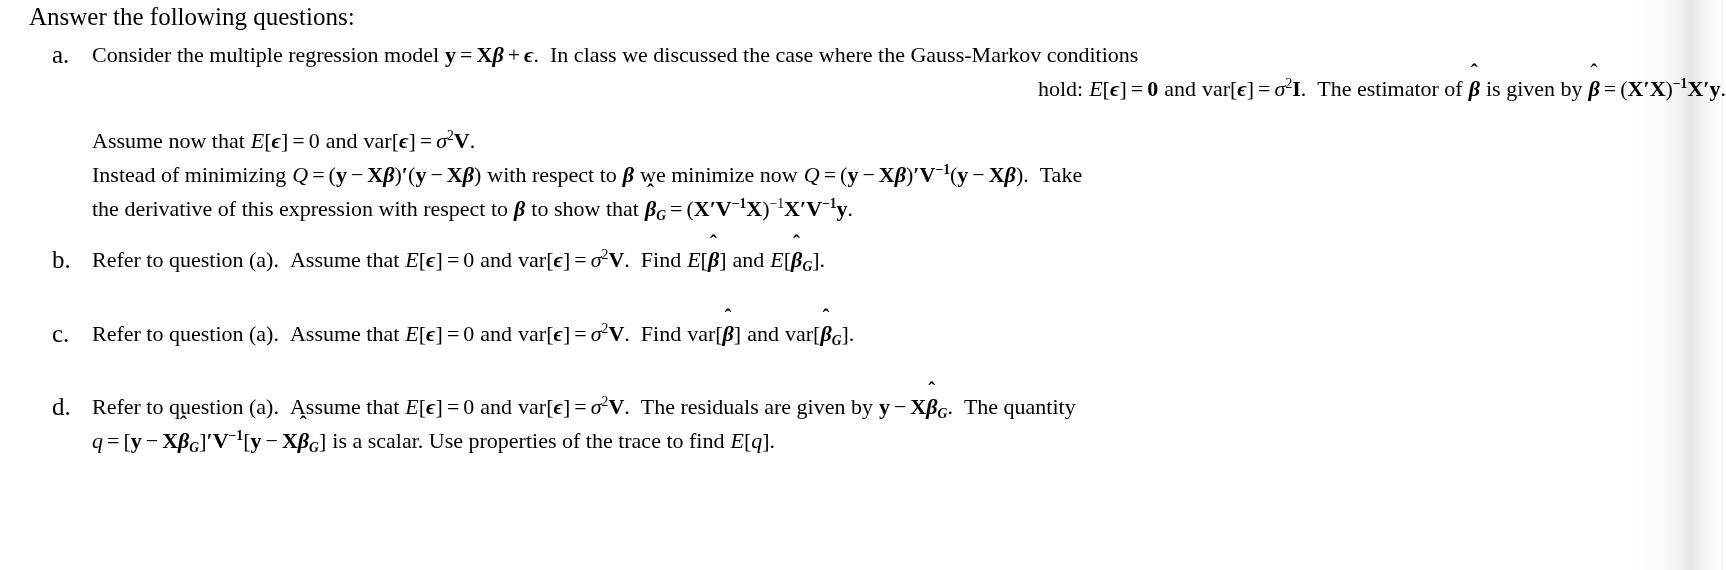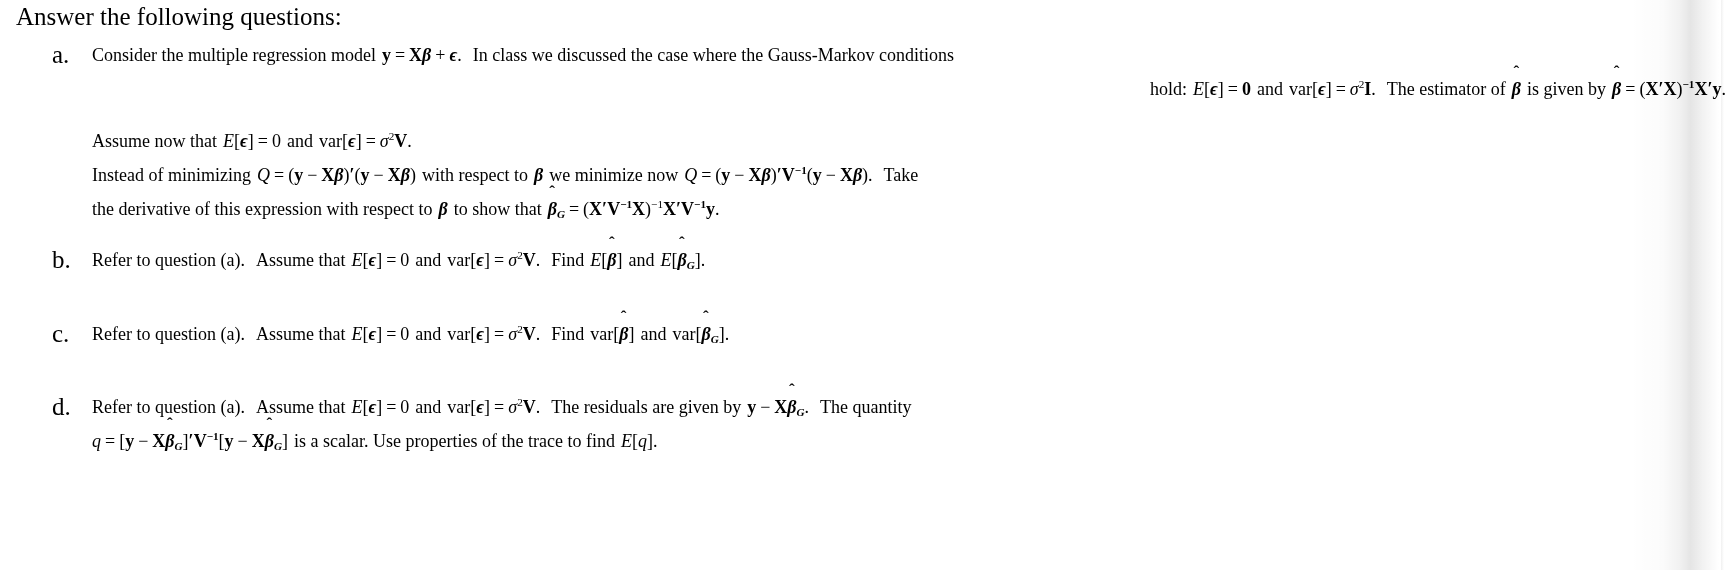--- a/index.html
+++ b/index.html
@@ -44,21 +44,21 @@
   }
 
   #sheet {
     position: absolute;
     inset: 0;
     padding: 0;
   }
 
   .lead-in {
     position: absolute;
-    left: 16px;
+    left: 29px;
     top: 2px;
     font-size: 25px;
     line-height: 30px;
     white-space: nowrap;
   }
 
   ol.qlist {
     list-style: none;
     margin: 0;
     padding: 0;
@@ -73,21 +73,21 @@
     position: absolute;
     left: 0;
     top: 0;
     width: 36px;
     text-align: left;
     font-size: 25px;
     line-height: 34px;
   }
   li.qitem .qbody {
     margin-left: 40px;
-    font-size: 18px;
+    font-size: 22px;
     line-height: 34px;
   }
   .qline {
     white-space: nowrap;
   }
 
   
   .mi  { font-family: "Liberation Serif","DejaVu Serif",serif; font-style: italic; }
   .mb  { font-family: "Liberation Serif","DejaVu Serif",serif; font-weight: bold; font-style: normal; }
   .mbi { font-family: "Liberation Serif","DejaVu Serif",serif; font-weight: bold; font-style: italic; }

